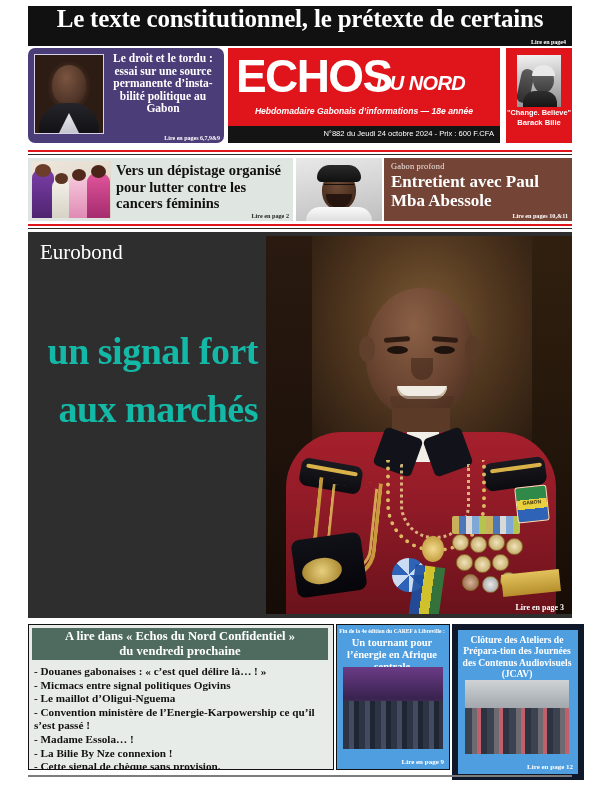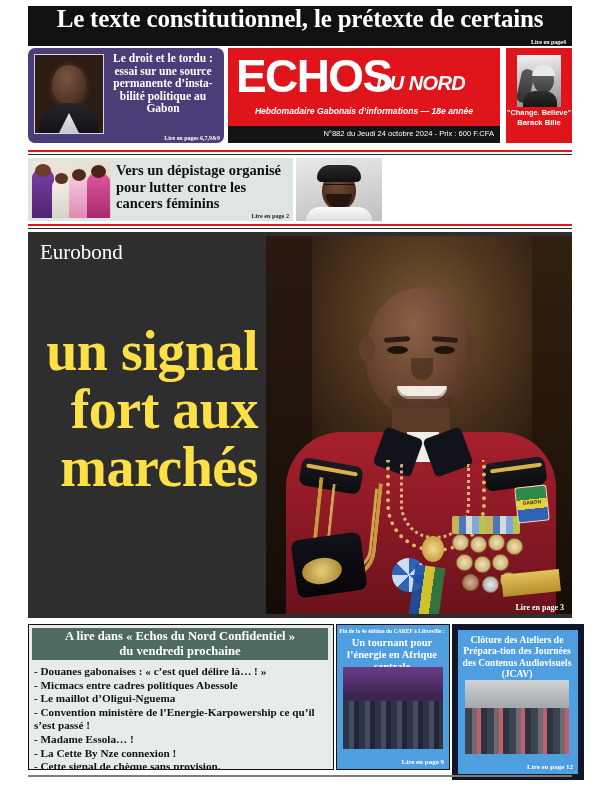--- a/index.html
+++ b/index.html
@@ -194,22 +194,22 @@
   .lead{
     position:absolute;left:28px;top:232px;width:544px;height:386px;
     background:#2e2e2e;overflow:hidden;
   }
   .lead-kicker{
     position:absolute;left:12px;top:8px;
     color:#ffffff;font-size:21px;
   }
   .lead-head{
     position:absolute;left:4px;top:90px;width:226px;
-    color:#fde047;text-align:right;font-weight:bold;
-    font-size:56px;line-height:58px;letter-spacing:-0.5px;
+    color:#14b8a6;text-align:right;font-weight:bold;
+    font-size:38px;line-height:58px;letter-spacing:-0.5px;
   }
   .lead-photo{
     position:absolute;right:0;top:4px;width:306px;height:378px;
     background:
       radial-gradient(ellipse 150px 180px at 52% 22%, #7b5a34 0%, #51371f 48%, #2a1b10 100%),
       linear-gradient(160deg,#5c4024 0%,#331f12 70%,#1a0f08 100%);
     overflow:hidden;
   }
   .lp-bg-l{position:absolute;left:0;top:0;width:46px;height:378px;background:linear-gradient(180deg,#2a1a10 0%,#150c07 100%);}
   .lp-bg-r{position:absolute;right:0;top:0;width:40px;height:378px;background:linear-gradient(180deg,#31200f 0%,#170d06 100%);}
@@ -427,20 +427,25 @@
     </div>
 
     <div class="teaser-b-photo">
       <div class="tb-head"></div>
       <div class="tb-beret"></div>
       <div class="tb-glass"></div>
       <div class="tb-beard"></div>
       <div class="tb-shirt"></div>
     </div>
 
+    <div class="teaser-b">
+      <div class="teaser-b-kicker">Gabon profond</div>
+      <div class="teaser-b-head">Entretient avec Paul Mba Abessole</div>
+      <div class="teaser-b-ref">Lire en pages 10,&amp;11</div>
+    </div>
   </div>
 
   <div class="rule-red" style="top:224px"></div>
   <div class="rule-dark" style="top:228px"></div>
 
   <div class="lead">
     <div class="lead-kicker">Eurobond</div>
     <div class="lead-head">un signal fort aux marchés</div>
 
     <div class="lead-photo">
@@ -498,25 +503,25 @@
 
   <div class="bottom-row">
 
     <div class="conf">
       <div class="conf-head">
         <span>A  lire dans « Echos du Nord Confidentiel »</span><br>
         <span>du vendredi prochaine</span>
       </div>
       <div class="conf-list">
         <div>- Douanes gabonaises : « c’est quel délire là… ! »</div>
-        <div>- Micmacs entre cadres politiques Abessole</div>
+        <div>- Micmacs entre signal politiques Ogivins</div>
         <div>- Le maillot d’Oligui-Nguema</div>
         <div>-  Convention ministère de l’Energie-Karpowership ce qu’il s’est passé !</div>
         <div>- Madame Essola… !</div>
-        <div>- La Cette By Nze connexion !</div>
+        <div>- La Bilie By Nze connexion !</div>
         <div>- Cette signal de chèque sans provision.</div>
 
       </div>
     </div>
 
     <div class="promo-blue-a">
       <div class="pb-kicker">Fin de la 4e édition du CAREF à Libreville :</div>
       <div class="pb-head">Un tournant pour l’énergie en Afrique centrale</div>
       <div class="pb-photo-a">
         <div class="crowd"></div>

